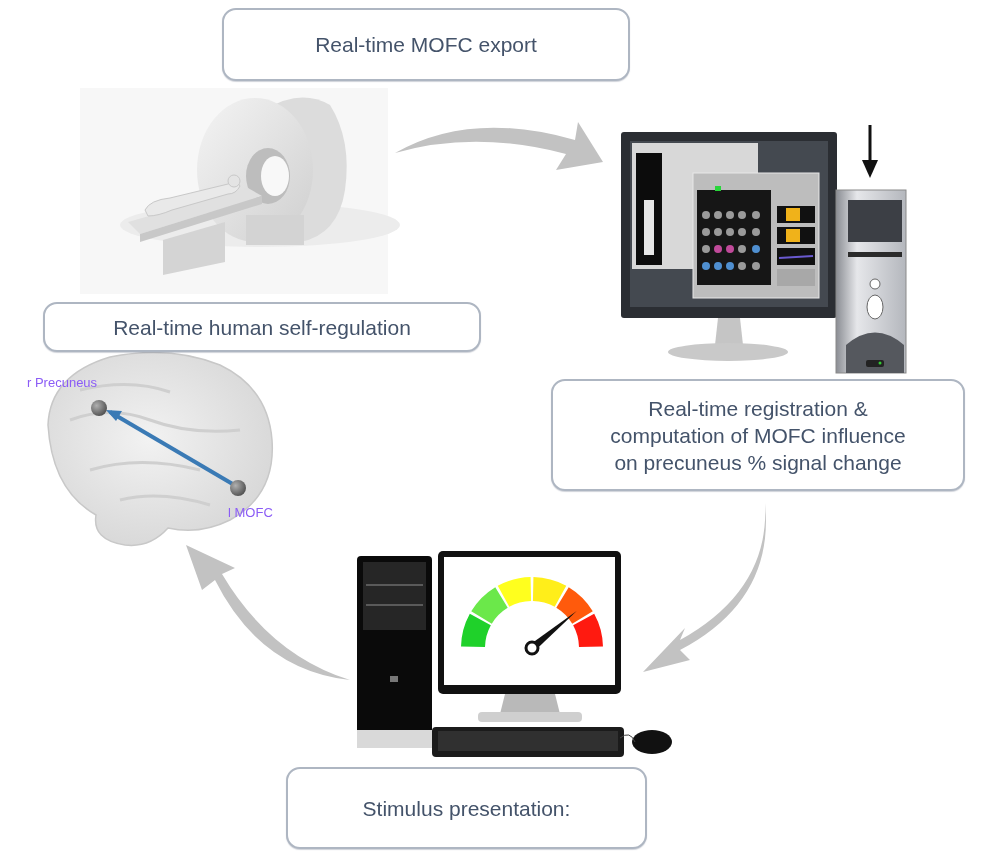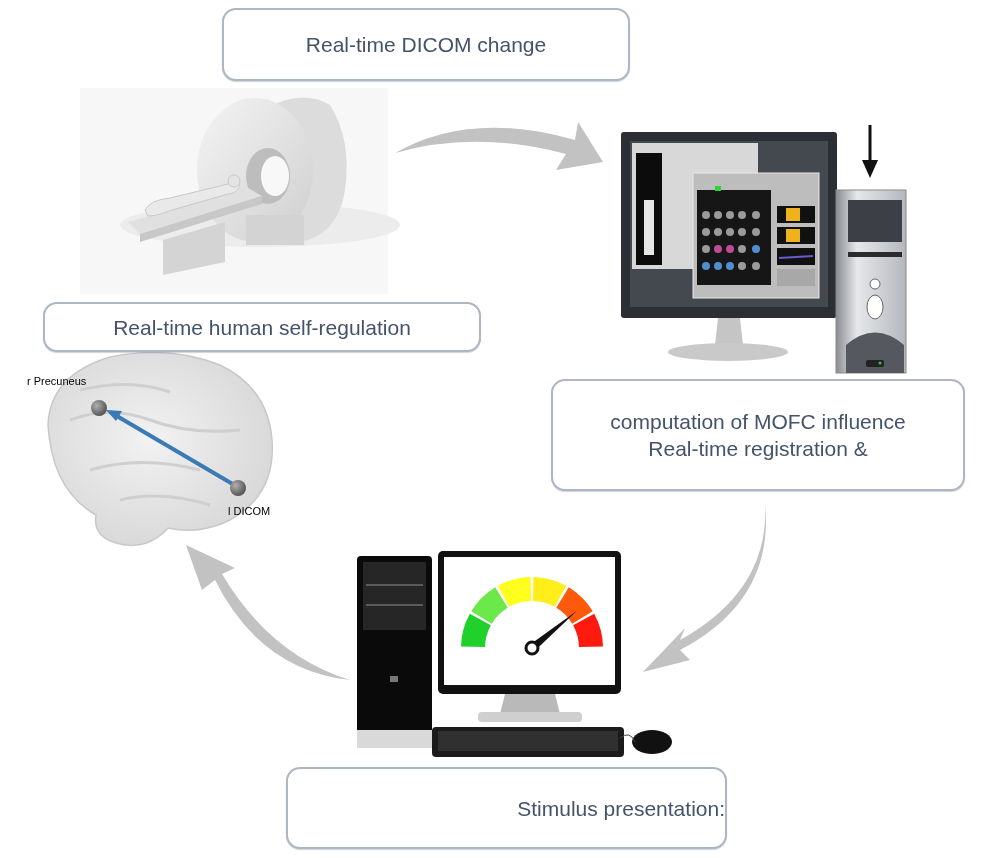--- a/index.html
+++ b/index.html
@@ -4,23 +4,23 @@
 <style>
   html,body{margin:0;padding:0;background:#ffffff;}
   body{width:990px;height:858px;position:relative;overflow:hidden;font-family:"Liberation Sans","DejaVu Sans",sans-serif;}
   .label-box{position:absolute;box-sizing:border-box;border:2px solid #aeb6c2;border-radius:14px;background:#fff;
     color:#44536a;text-align:center;font-size:21px;line-height:27px;display:flex;flex-direction:column;justify-content:center;
     box-shadow:0 1px 1px rgba(120,130,150,0.35);}
   .label-box span{display:block;white-space:nowrap;}
   #box-dicom{left:222px;top:8px;width:408px;height:73px;}
   #box-selfreg{left:43px;top:302px;width:438px;height:50px;}
   #box-registration{left:551px;top:379px;width:414px;height:112px;}
-  #box-stimulus{left:286px;top:767px;width:441px;height:82px;align-items:flex-end;}
+  #box-stimulus{left:286px;top:767px;width:361px;height:82px;}
   svg.art{position:absolute;left:0;top:0;}
-  .brain-label{position:absolute;font-size:11px;color:#000000;white-space:nowrap;}
+  .brain-label{position:absolute;font-size:13px;color:#8b5cf6;white-space:nowrap;}
   #lbl-prec{left:27px;top:375px;}
   #lbl-mofc{left:228px;top:505px;}
 </style>
 </head>
 <body>
 
 <svg class="art" width="990" height="858" viewBox="0 0 990 858">
   <defs>
     <linearGradient id="ringG" x1="0" y1="0" x2="1" y2="1">
       <stop offset="0" stop-color="#f4f4f4"></stop>
@@ -153,27 +153,28 @@
     <path d="M90 470 Q140 455 200 470" stroke="#cfcfcf" fill="none" stroke-width="3"></path>
     <path d="M120 500 Q160 490 210 505" stroke="#cfcfcf" fill="none" stroke-width="3"></path>
     <line x1="236" y1="486" x2="110" y2="412" stroke="#3a7ab5" stroke-width="4"></line>
     <polygon points="106,410 122,411 116,421" fill="#3a7ab5"></polygon>
     <circle cx="99" cy="408" r="8" fill="url(#nodeG)"></circle>
     <circle cx="238" cy="488" r="8" fill="url(#nodeG)"></circle>
   </g>
 </svg>
 
 <div class="brain-label" id="lbl-prec">r Precuneus</div>
-<div class="brain-label" id="lbl-mofc">l DICOM</div>
+<div class="brain-label" id="lbl-mofc">l MOFC</div>
 
 <div class="label-box" id="box-dicom">
-  <span>Real-time DICOM change</span>
+  <span>Real-time MOFC export</span>
 </div>
 <div class="label-box" id="box-registration">
+  <span>Real-time registration &amp;</span>
   <span>computation of MOFC influence</span>
-  <span>Real-time registration &amp;</span>
+  <span>on precuneus % signal change</span>
 </div>
 <div class="label-box" id="box-stimulus">
   <span>Stimulus presentation:</span>
 </div>
 <div class="label-box" id="box-selfreg">
   <span>Real-time human self-regulation</span>
 </div>
 
 </body></html>

